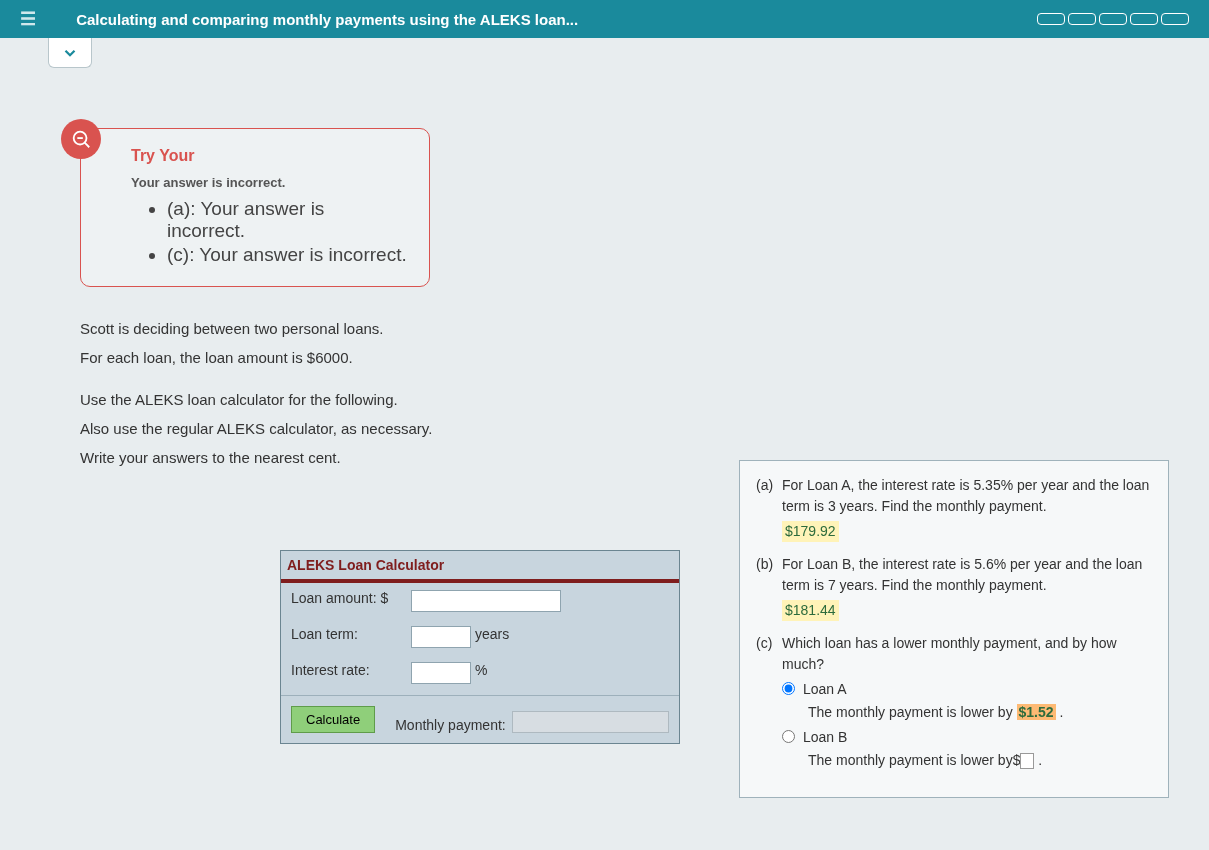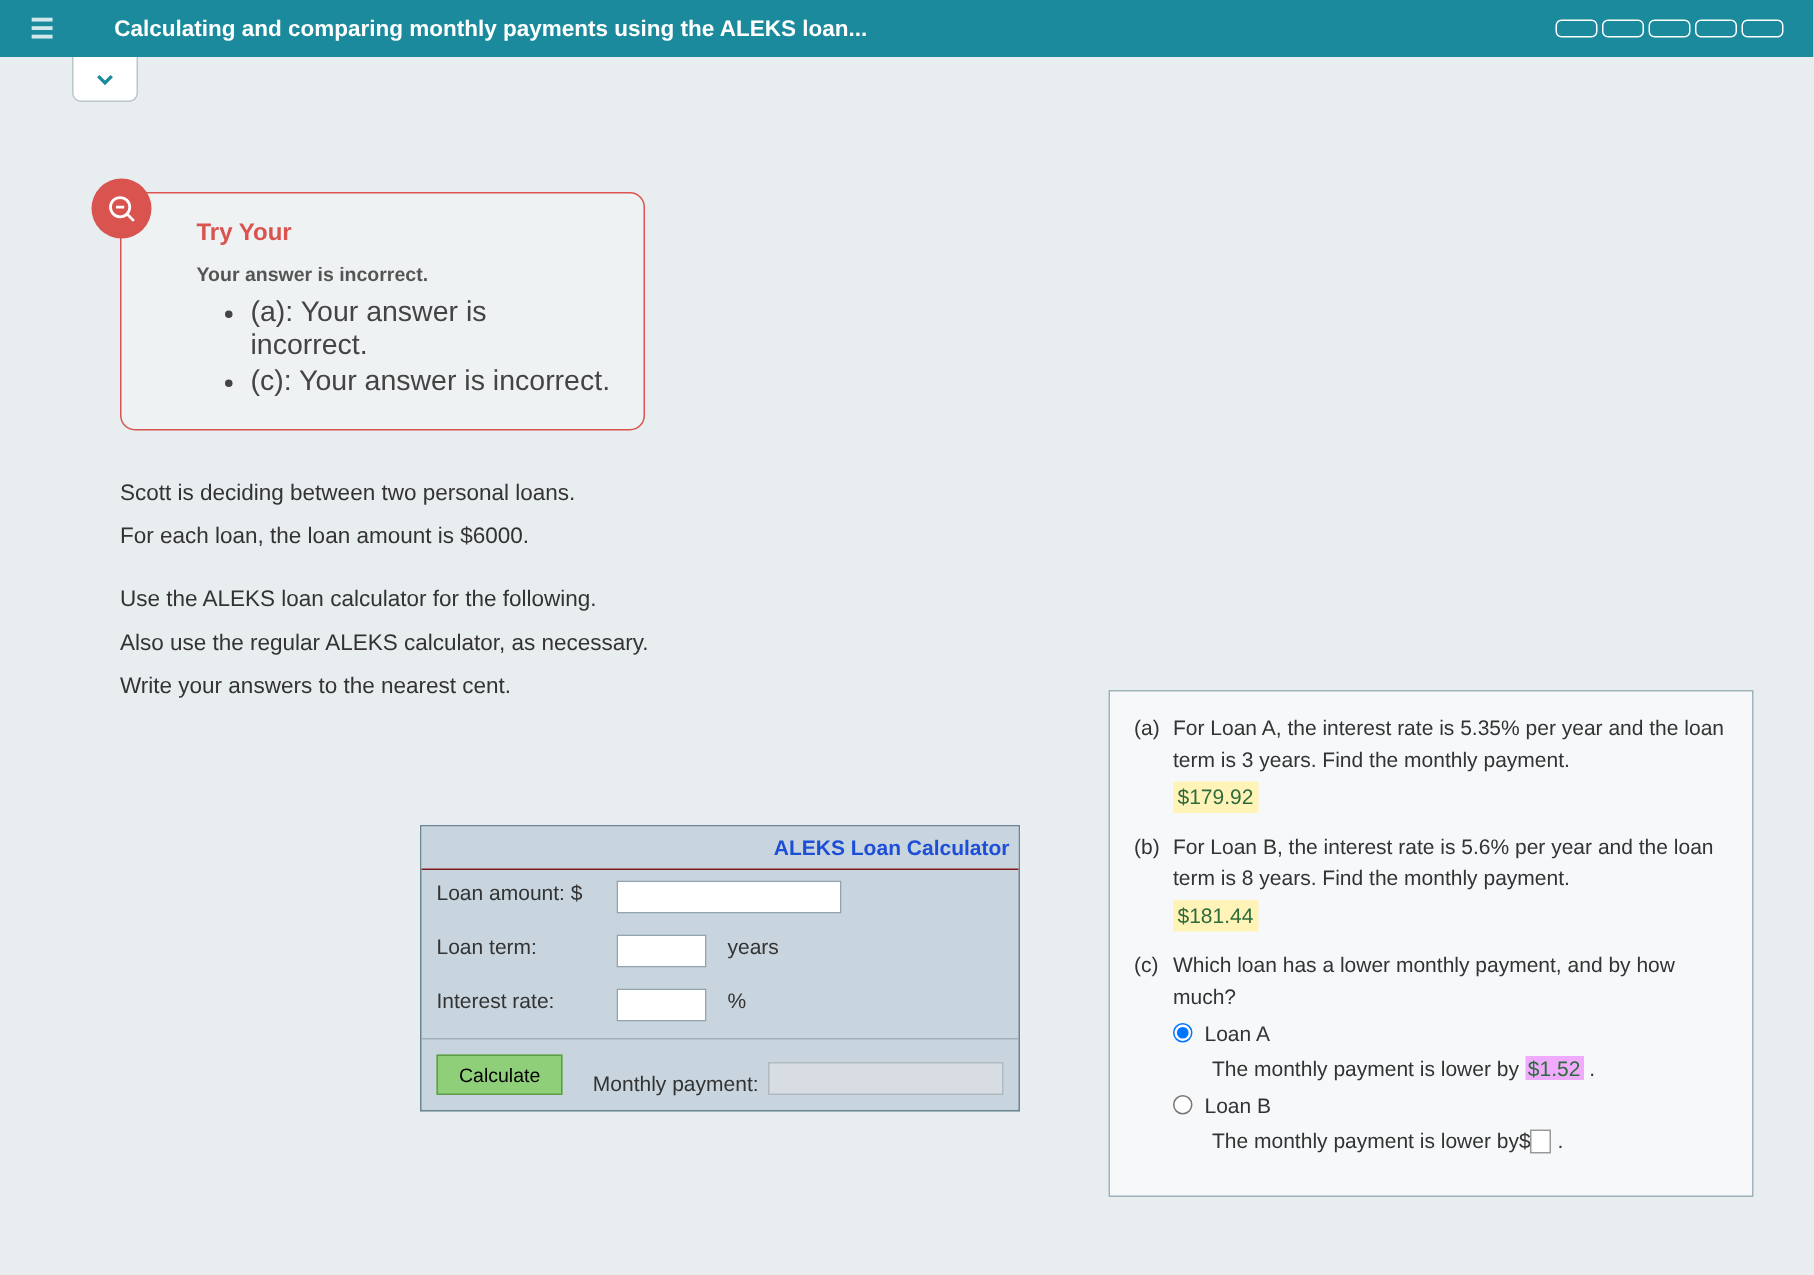--- a/index.html
+++ b/index.html
@@ -16,27 +16,27 @@
 .feedback .badge{position:absolute;left:-20px;top:-10px;width:40px;height:40px;border-radius:50%;background:#d9534f;display:flex;align-items:center;justify-content:center;color:#fff}
 .feedback .badge svg{width:22px;height:22px}
 .feedback h3{color:#d9534f;font-size:16px;font-weight:bold;margin-bottom:10px}
 .feedback p{font-weight:bold;font-size:13px;color:#555;margin-bottom:8px}
 .feedback ul{list-style:disc;padding-left:36px}
 .feedback li{font-size:19px;color:#444;font-weight:normal;margin-bottom:2px}
 .problem{color:#333;font-size:15px;line-height:1.55;max-width:520px}
 .problem p{margin-bottom:6px}
 .problem .block2{margin-top:18px}
 .calcbox{position:absolute;left:280px;top:550px;width:400px;border:1px solid #6b8591;background:#c8d5de}
-.calcbox .ch{background:#c8d5de;text-align:right;font-weight:bold;font-size:14px;padding:6px;color:#1d4ed8;border-bottom:1px solid #7f1d1d}
+.calcbox .ch{background:#c8d5de;text-align:left;font-weight:bold;font-size:14px;padding:6px;color:#7f1d1d;border-bottom:4px solid #7f1d1d}
 .calcbox .row{display:flex;padding:7px 10px;color:#333;font-size:14px}
 .calcbox .row label{width:120px}
 .calcbox input{border:1px solid #8fa4af;background:#fff;height:22px;padding:0 4px;font-size:13px}
 .calcbox .wide{width:150px}
 .calcbox .narrow{width:60px}
-.calcbox .suffix{margin-left:14px}
+.calcbox .suffix{margin-left:4px}
 .calcbox .sep{border-top:1px solid #9db0bb;margin-top:4px}
 .calcbox .out{display:flex;align-items:flex-end;padding:10px}
 .calcbox .calcbtn{background:#8fcf7a;border:1px solid #5f9c4a;padding:5px 14px;font-size:13px;cursor:pointer;margin-right:20px}
 .calcbox .outlabel{font-size:14px;color:#333}
 .calcbox .outfield{flex:1;background:#d7dde2;border:1px solid #aeb9c0;height:22px;margin-left:6px}
 .answers{position:absolute;right:40px;top:460px;width:430px;border:1px solid #9fb2bb;background:#f6f8f9;padding:14px 16px;font-size:14px;color:#333;line-height:1.5}
 .answers .part{margin-bottom:12px}
 .answers .pl{display:flex}
 .answers .plabel{width:26px;flex-shrink:0}
 .answers .ptext{flex:1}
@@ -126,38 +126,38 @@
     <div class="pl">
       <span class="plabel">(a)</span>
       <span class="ptext">For Loan A, the interest rate is 5.35% per year and the loan term is 3 years. Find the monthly payment.</span>
     </div>
     <span class="ans">$179.92</span>
   </div>
 
   <div class="part">
     <div class="pl">
       <span class="plabel">(b)</span>
-      <span class="ptext">For Loan B, the interest rate is 5.6% per year and the loan term is 8 years. Find the monthly payment.</span>
+      <span class="ptext">For Loan B, the interest rate is 5.6% per year and the loan term is 7 years. Find the monthly payment.</span>
     </div>
     <span class="ans">$181.44</span>
   </div>
 
   <div class="part">
     <div class="pl">
       <span class="plabel">(c)</span>
       <span class="ptext">Which loan has a lower monthly payment, and by how much?</span>
     </div>
 
     <div class="choice">
       <input type="radio" name="cchoice" checked="" style="">
       <span>Loan A</span>
     </div>
     <div class="substmt">
       <span>The monthly payment is lower by</span>
-      <span style="color:#2d6b3c;font-weight:normal;background:#f0abfc;padding:0 2px">$1.52</span>
+      <span style="color:#2d6b3c;font-weight:bold;background:#fdba74;padding:0 2px">$1.52</span>
       <span>.</span>
     </div>
 
     <div class="choice">
       <input type="radio" name="cchoice" style="">
       <span>Loan B</span>
     </div>
     <div class="substmt">
       <span>The monthly payment is lower by$</span><span class="slot"></span>
       <span>.</span>

